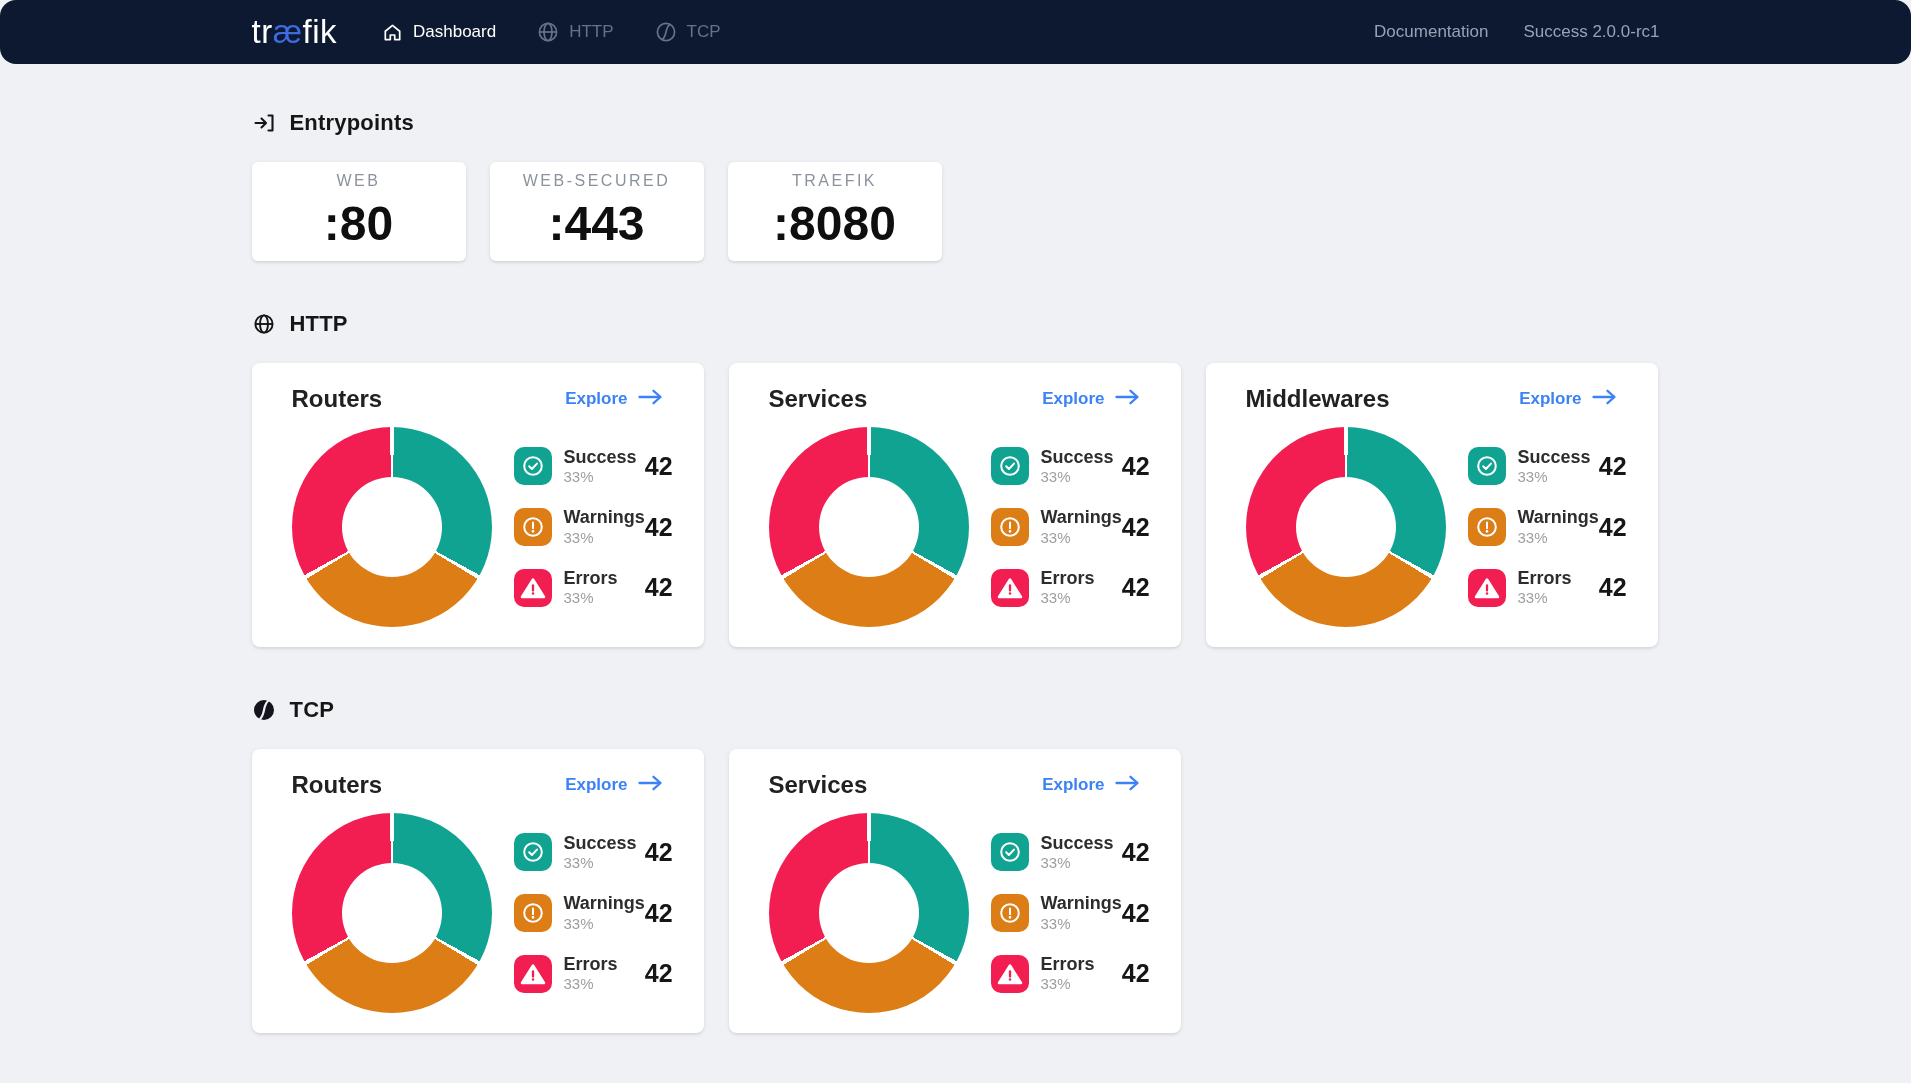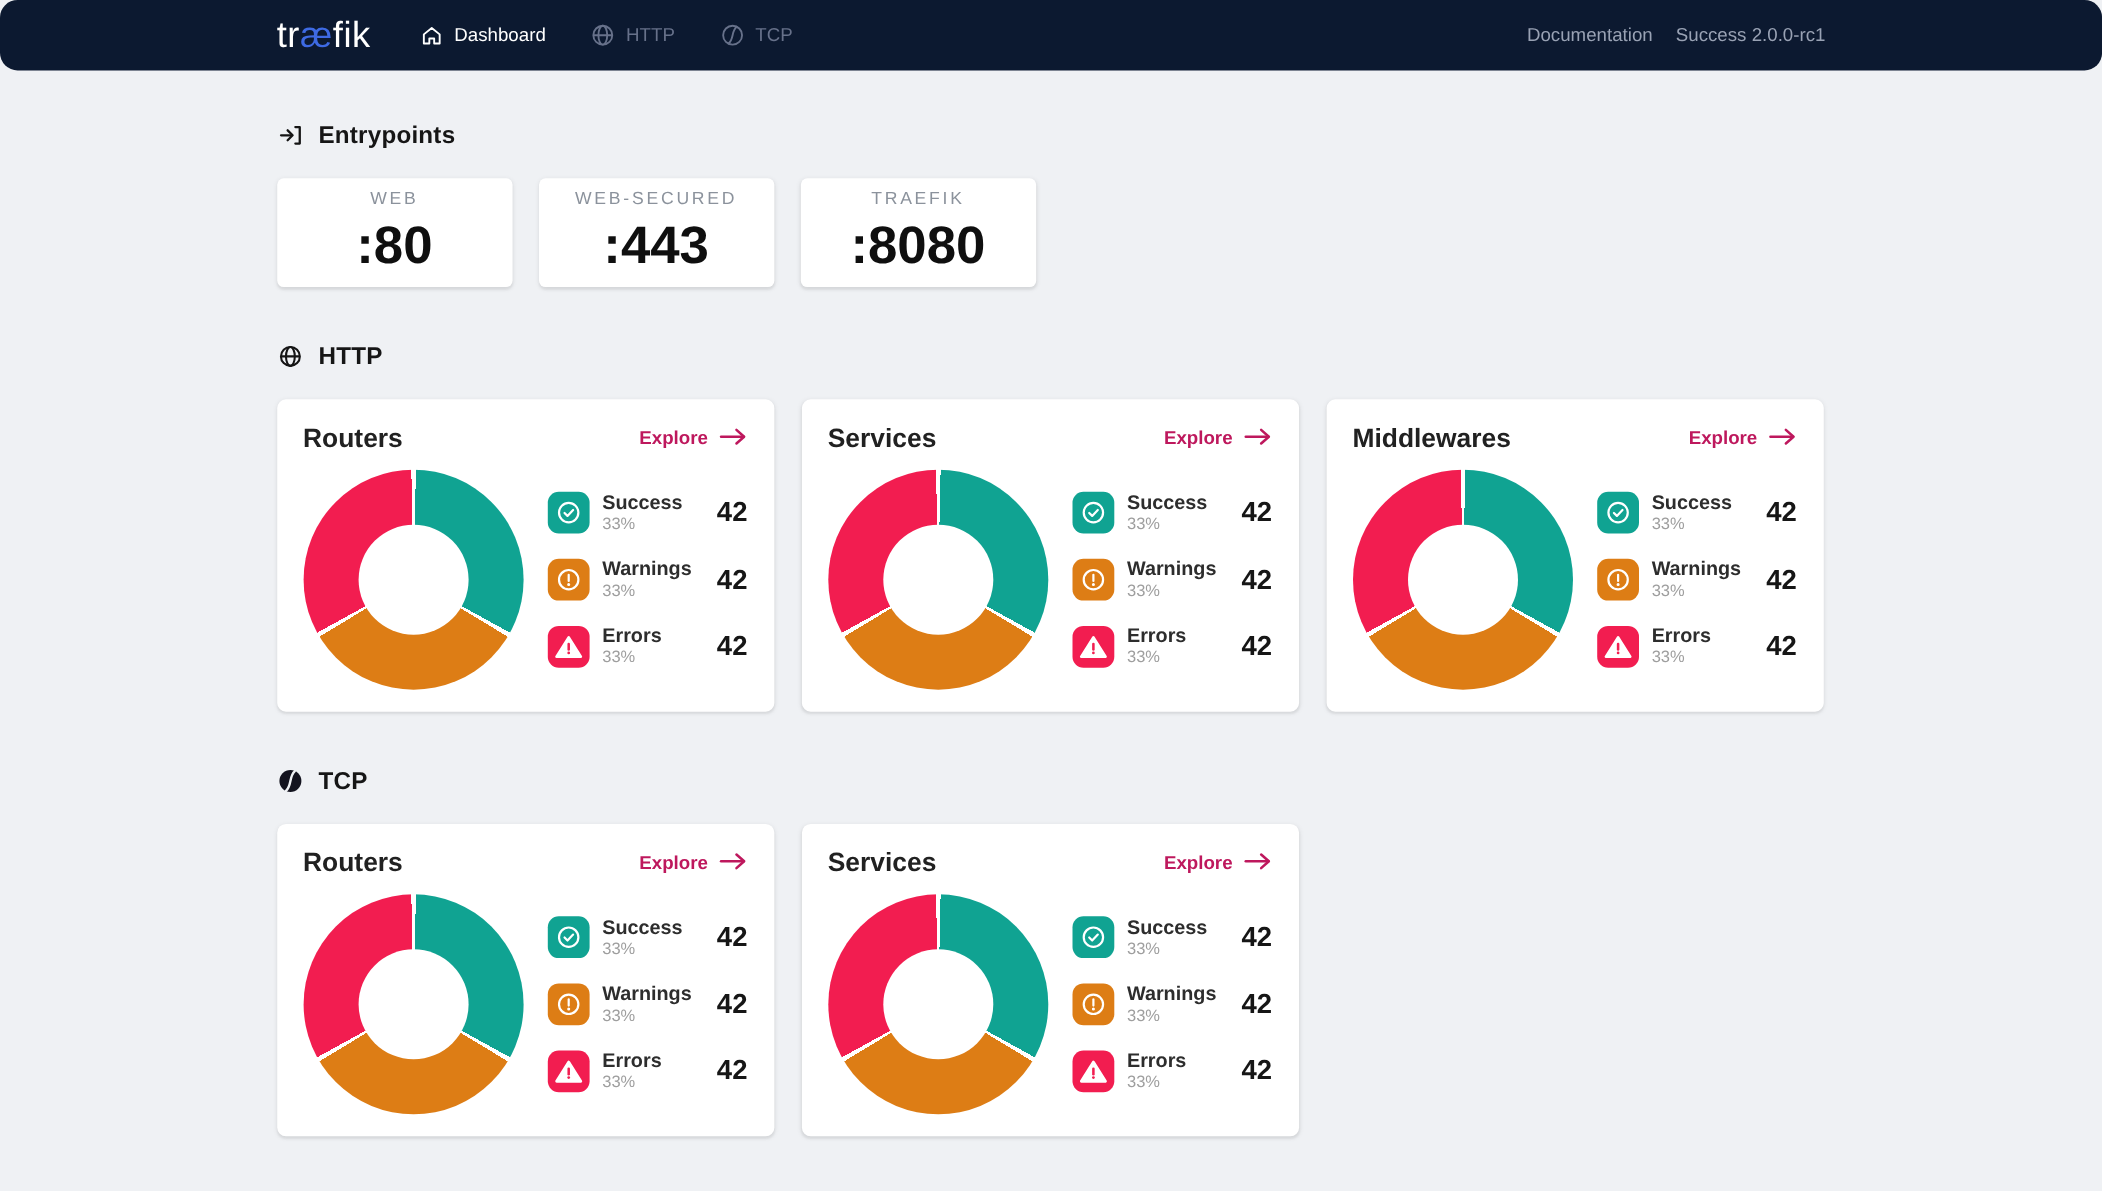--- a/index.html
+++ b/index.html
@@ -14,21 +14,21 @@
 
   
   .navbar { height: 64px; background: #0c1930; border-radius: 16px; }
   .nav-inner { height: 100%; display: flex; align-items: center; }
   .logo { font-size: 33px; font-weight: 500; color: #ffffff; letter-spacing: 0.5px; margin-right: 44px; cursor: default; }
   .logo .ae { color: #3e6ae3; }
   .nav-item { display: flex; align-items: center; gap: 9px; font-size: 17px; margin-right: 40px; cursor: pointer; }
   .nav-item.active { color: #ffffff; font-weight: 500; }
   .nav-item.muted { color: #67718a; }
   .nav-item svg { display: block; }
-  .nav-right { margin-left: auto; display: flex; align-items: center; gap: 21px; font-size: 17px; color: #99a2b4; }
+  .nav-right { margin-left: auto; display: flex; align-items: center; gap: 35px; font-size: 17px; color: #99a2b4; }
   .nav-right .link { cursor: pointer; }
 
   
   .section-head { display: flex; align-items: center; gap: 14px; margin: 50px 0 26px; }
   .section-head:first-of-type { margin-top: 46px; }
   .section-head h2 { font-size: 22px; font-weight: 700; color: #161616; letter-spacing: 0.2px; }
   .section-head svg { display: block; color: #151515; }
 
   
   .entry-row { display: flex; gap: 24px; }
@@ -37,27 +37,27 @@
     box-shadow: 0 1px 5px rgba(0,0,0,0.08), 0 2px 2px rgba(0,0,0,0.05);
     display: flex; flex-direction: column; align-items: center; justify-content: center;
   }
   .entry-label { font-size: 16px; font-weight: 500; color: #8b929c; letter-spacing: 2.5px; margin-bottom: 6px; }
   .entry-value { font-size: 48px; font-weight: 700; color: #0f0f0f; }
 
   
   .cards-row { display: flex; gap: 25px; }
   .panel {
     width: 452px; height: 284px; background: #ffffff; border-radius: 8px;
-    padding: 22px 24px;
+    padding: 22px 40px;
     box-shadow: 0 1px 5px rgba(0,0,0,0.08), 0 2px 2px rgba(0,0,0,0.05);
   }
   .panel-head { display: flex; justify-content: space-between; align-items: center; }
   .panel-title { font-size: 24px; font-weight: 700; color: #212121; }
   .explore {
-    display: flex; align-items: center; gap: 9px; color: #be185d;
+    display: flex; align-items: center; gap: 9px; color: #3b82f6;
     font-size: 17px; font-weight: 600; text-decoration: none; cursor: pointer;
   }
   .panel-body { display: flex; align-items: center; margin-top: 14px; }
 
   .donut {
     width: 200px; height: 200px; border-radius: 50%; position: relative; flex: 0 0 200px;
     background: conic-gradient(from 0deg,
       #ffffff 0deg 1.2deg,
       #10a392 1.2deg 118.8deg,
       #ffffff 118.8deg 121.2deg,

